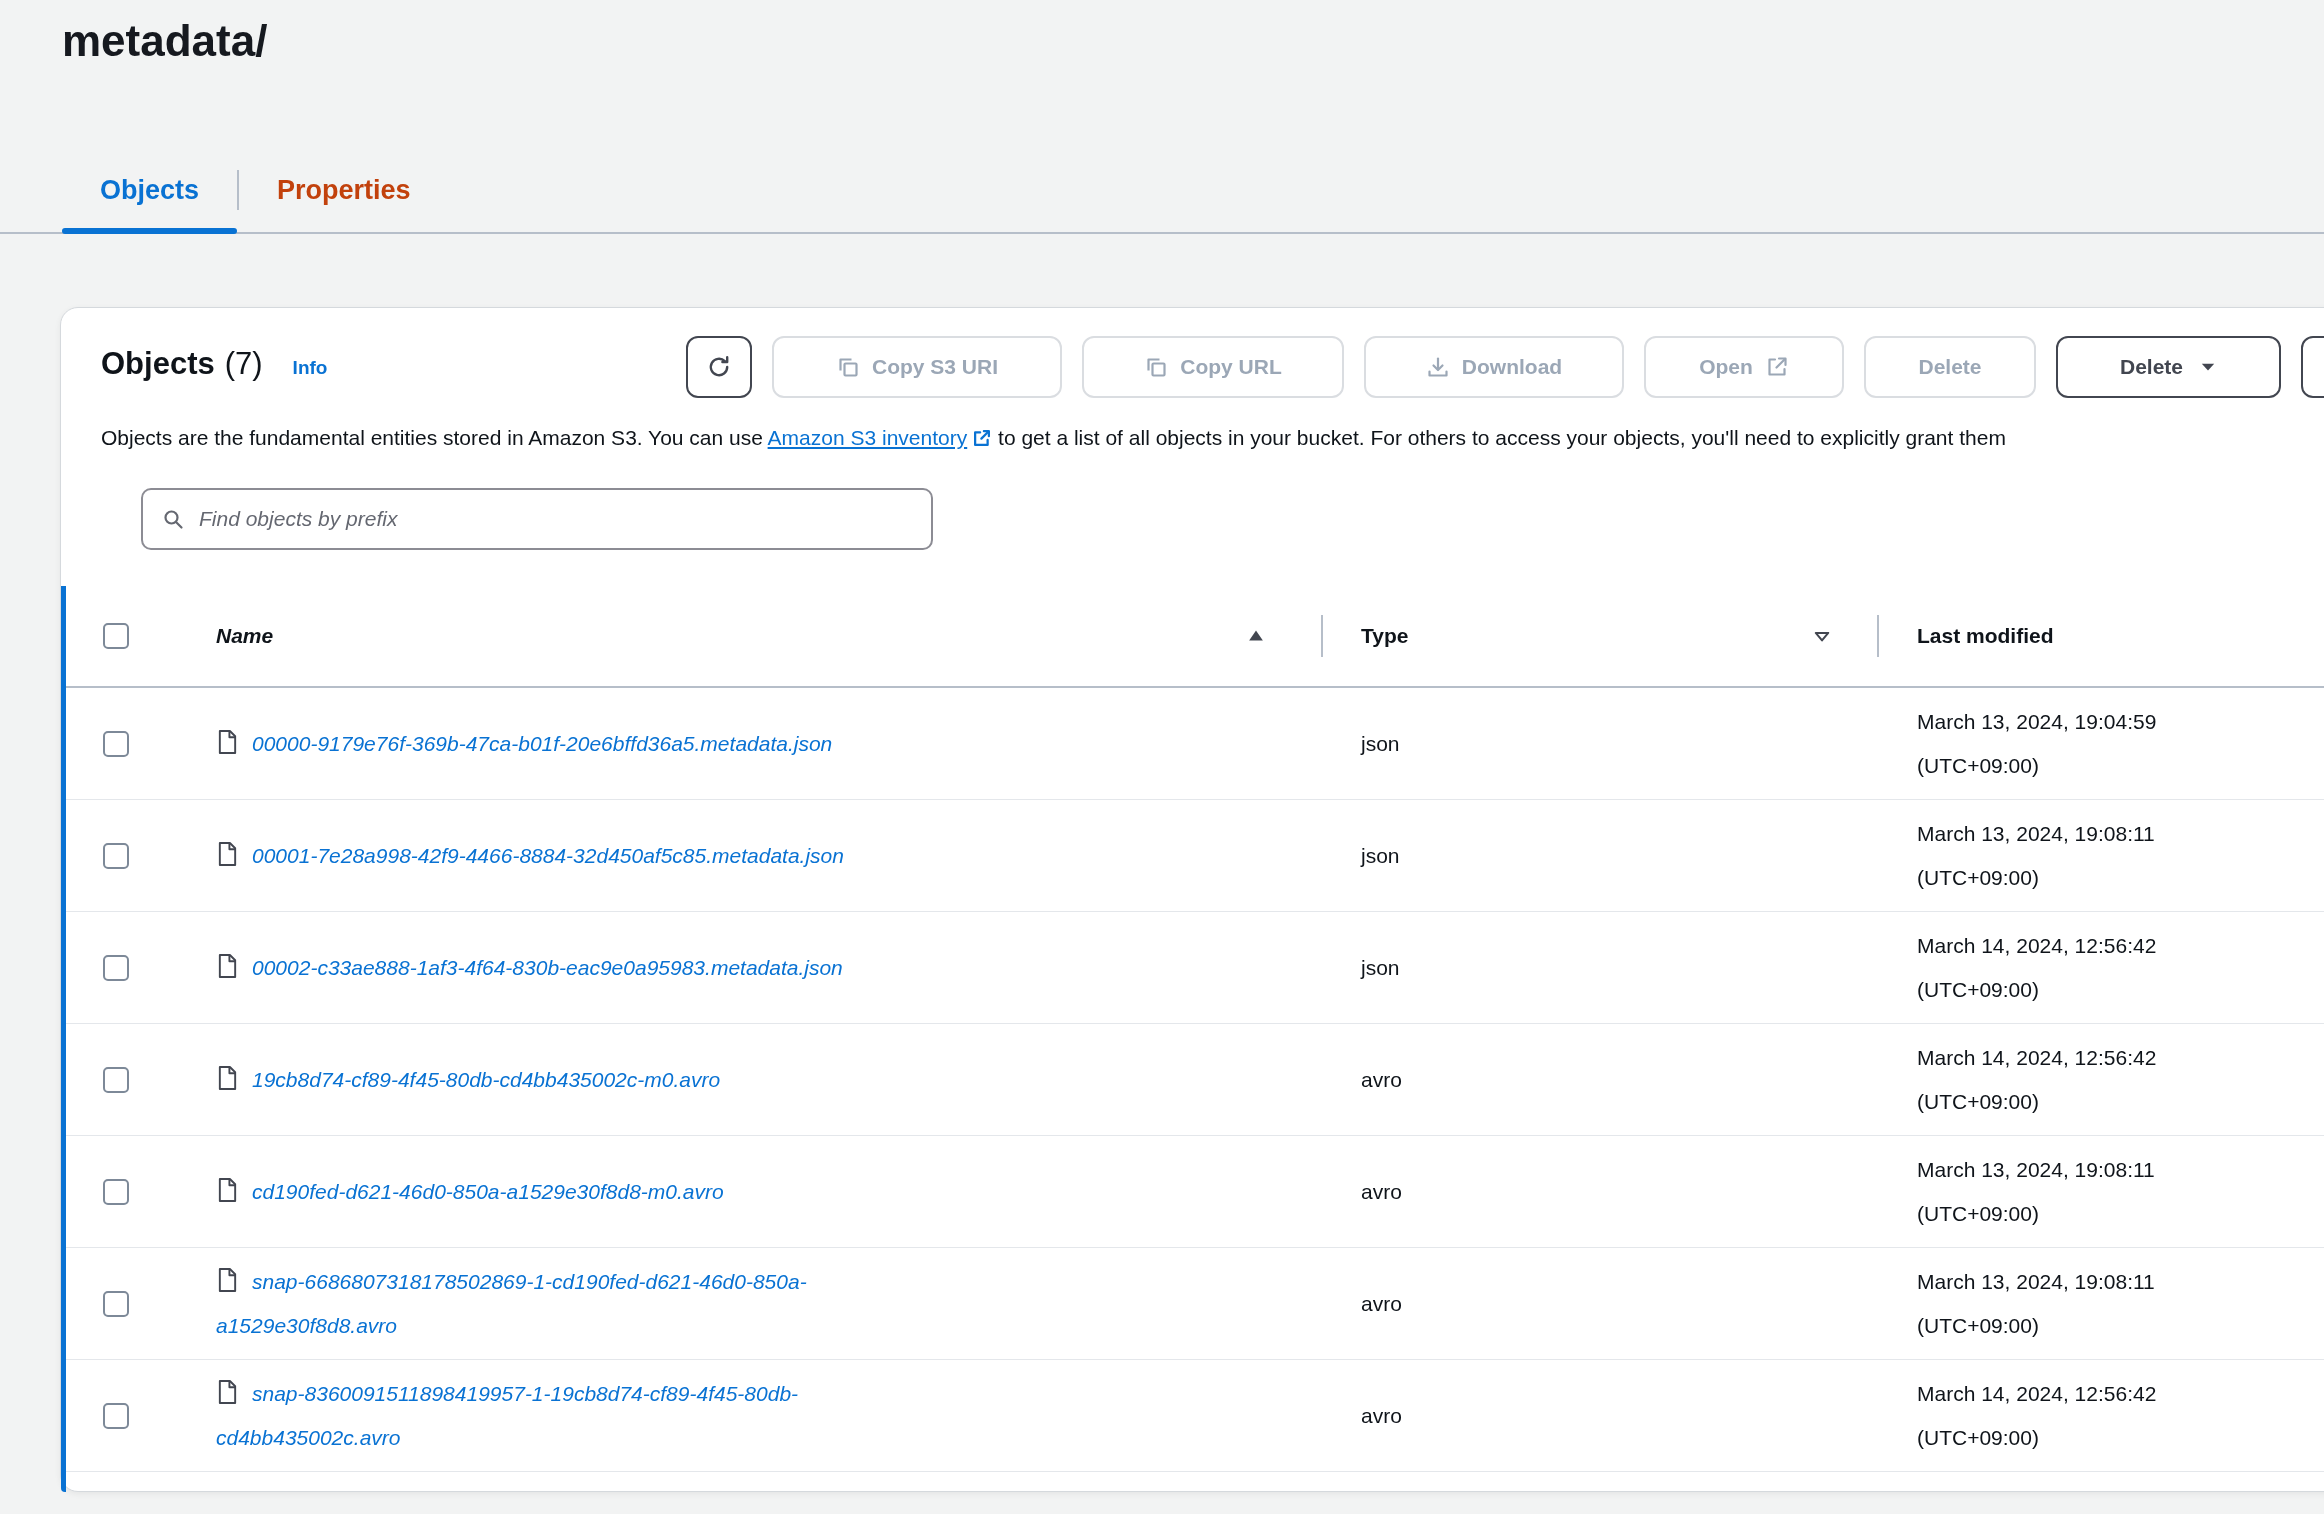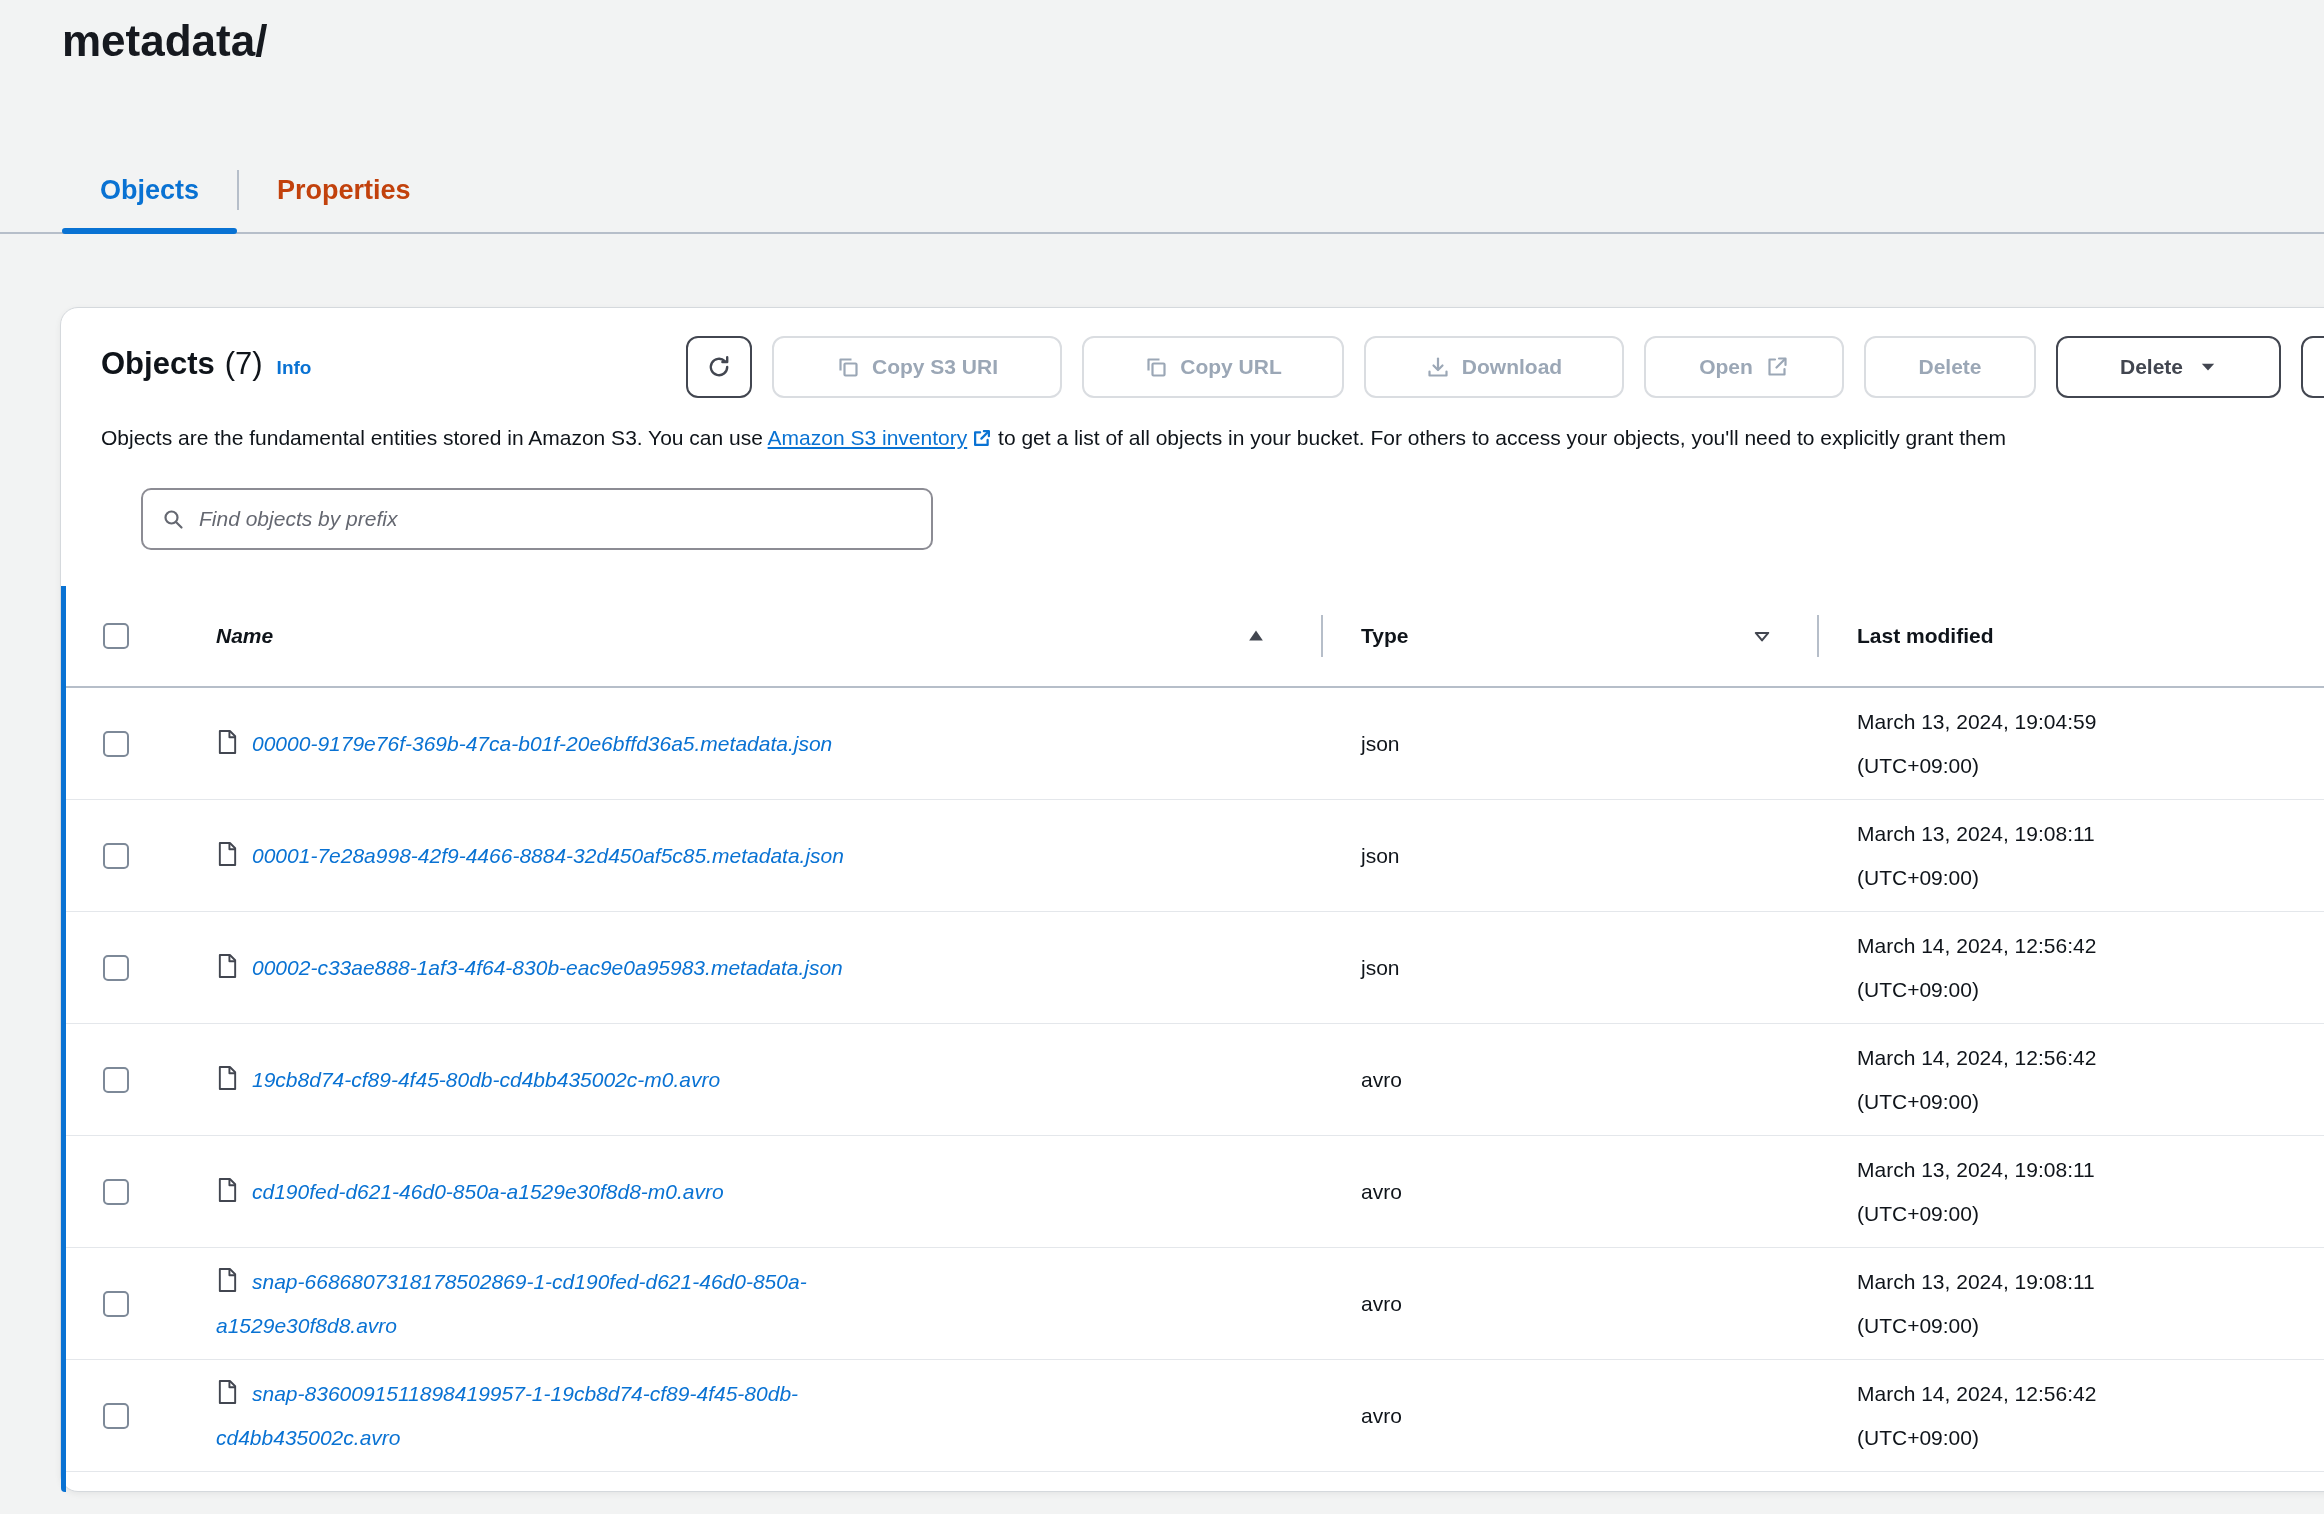--- a/index.html
+++ b/index.html
@@ -21,21 +21,21 @@
   .tabs{position:absolute;left:0;top:148px;width:100%;height:86px;border-bottom:2px solid #b6bec9;display:flex;align-items:stretch;padding-left:62px;}
   .tab{display:flex;align-items:center;padding:0 38px;font-size:27px;font-weight:700;color:#c2410c;background:none;border:none;position:relative;cursor:pointer;font-family:inherit;}
   .tab.active{color:var(--accent);}
   .tab.active::after{content:"";position:absolute;left:0;right:0;bottom:-2px;height:6px;background:var(--accent);border-radius:3px;}
   .tab-divider{width:2px;height:40px;background:#b6bec9;align-self:center;}
   
   .panel{position:absolute;left:60px;top:307px;width:2340px;height:1185px;background:#fff;border:1px solid #d5d9dd;border-radius:18px;box-shadow:0 2px 6px rgba(0,7,22,.06);}
   .panel-header{position:absolute;left:40px;top:38px;display:flex;align-items:baseline;gap:14px;}
   .panel-title{font-size:31px;font-weight:700;color:#0f141a;display:flex;align-items:baseline;gap:10px;}
   .panel-count{font-weight:400;}
-  .info-link{font-size:19px;font-weight:700;color:var(--accent);text-decoration:none;cursor:pointer;}
+  .info-link{font-size:19px;font-weight:700;color:var(--accent);text-decoration:none;cursor:pointer;margin-left:16px;}
   
   .toolbar{position:absolute;left:625px;top:28px;display:flex;gap:20px;align-items:center;}
   .btn{height:62px;display:flex;align-items:center;justify-content:center;gap:12px;padding:0 30px;border-radius:12px;border:2px solid var(--border-strong);background:#fff;font-size:21px;font-weight:700;color:var(--border-strong);cursor:pointer;font-family:inherit;white-space:nowrap;}
   .btn:disabled{border-color:#dadde1;color:var(--disabled);cursor:default;}
   .btn.icon-btn{width:66px;min-width:66px;padding:0;}
   .btn-icon{display:inline-flex;width:24px;height:24px;}
   .btn-icon svg{width:100%;height:100%;}
   .caret{display:inline-flex;width:18px;height:18px;margin-left:4px;}
   .btn.clipped{min-width:140px;}
   
@@ -49,21 +49,21 @@
   .search-icon svg{width:100%;height:100%;}
   .search-input{flex:1;border:none;outline:none;font-size:21px;font-family:inherit;color:var(--text);background:transparent;}
   .search-input::placeholder{font-style:italic;color:#656871;opacity:1;}
   
   .table{position:absolute;left:0;top:278px;width:2340px;}
   .table-accent-bar{position:absolute;left:0;top:278px;height:906px;width:5px;background:var(--accent);z-index:3;border-bottom-left-radius:4px;}
   .thead,.row{display:flex;width:100%;}
   .thead{height:102px;align-items:center;border-bottom:2px solid #b6bec9;font-weight:700;font-size:21px;}
   .cell-check{width:155px;flex:0 0 auto;padding-left:42px;display:flex;align-items:center;}
   .cell-name{width:1105px;flex:0 0 auto;font-style:italic;}
-  .cell-type{width:496px;flex:0 0 auto;padding-left:40px;position:relative;}
+  .cell-type{width:556px;flex:0 0 auto;padding-left:40px;position:relative;}
   .cell-mod{width:540px;flex:0 0 auto;padding-left:40px;position:relative;}
   .thc{display:flex;align-items:center;cursor:pointer;}
   .thead .cell-type::before,.thead .cell-mod::before{content:"";position:absolute;left:0;top:50%;transform:translateY(-50%);width:2px;height:42px;background:#b6bec9;}
   .sort-icon{display:inline-flex;width:20px;height:20px;color:#424650;}
   .sort-icon svg{width:100%;height:100%;}
   .sort-name{margin-left:auto;margin-right:55px;}
   .sort-type{margin-left:auto;margin-right:45px;} 
   .checkbox{display:inline-block;width:26px;height:26px;border:2px solid #7d8998;border-radius:5px;background:#fff;cursor:pointer;flex:0 0 auto;}
   .row{min-height:112px;align-items:center;padding:10px 0;border-bottom:1px solid #e4e7eb;background:#fff;font-size:21px;}
   .name-wrap{width:700px;line-height:44px;overflow-wrap:break-word;}

